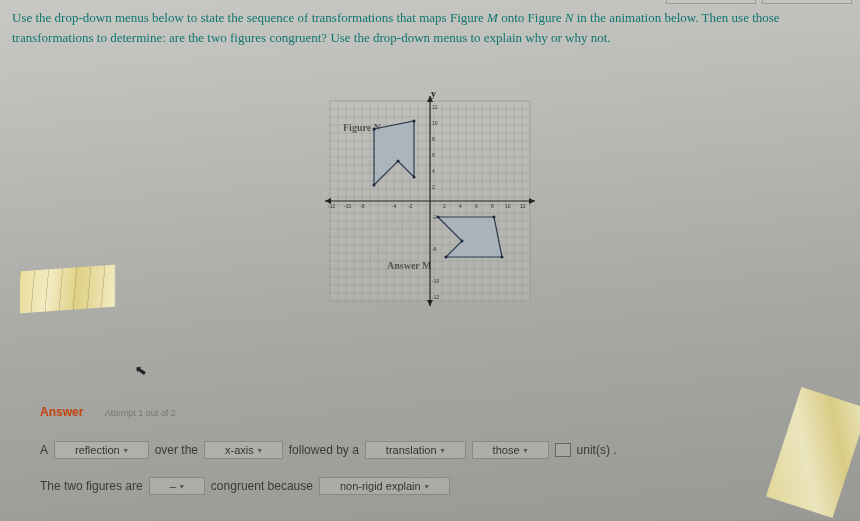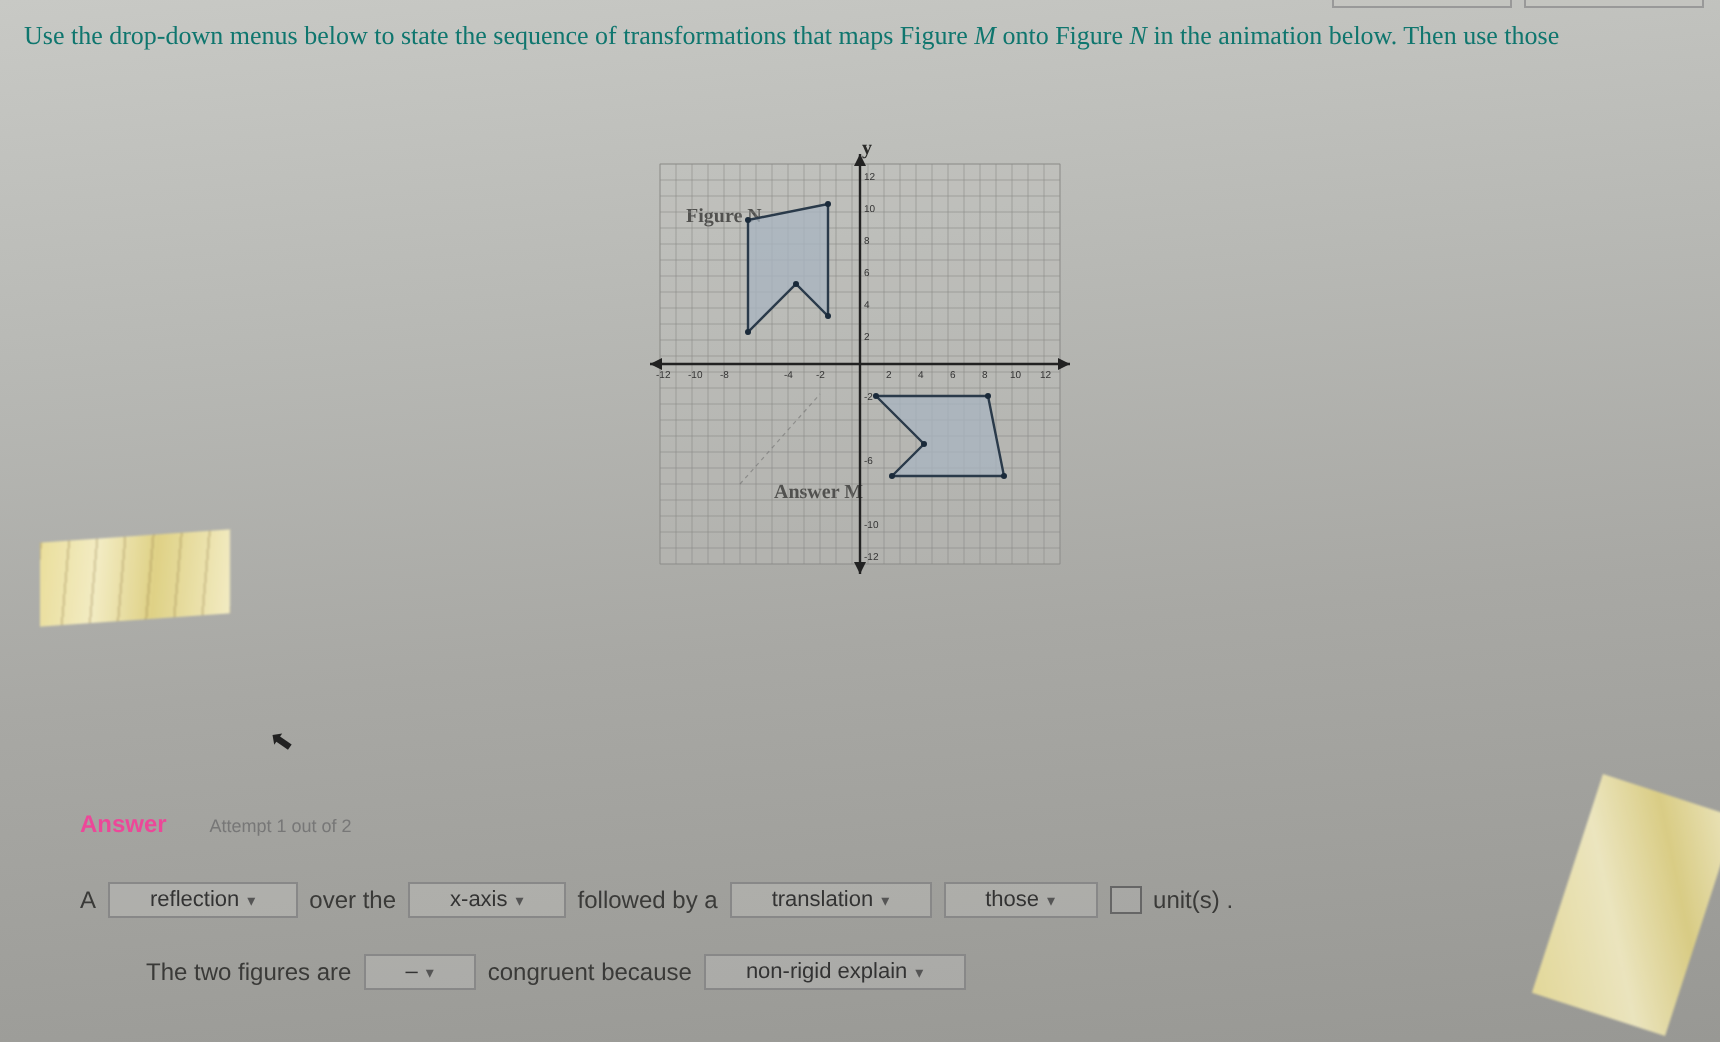--- a/index.html
+++ b/index.html
@@ -51,32 +51,32 @@
     position: absolute;
     left: 40px;
     top: 405px;
     width: 760px;
     font-family: Arial, sans-serif;
   }
   .answer-label {
     font-size: 12px;
     color: #555;
   }
-  .answer-label .bold { font-weight: bold; color: #ec4899; }
+  .answer-label .bold { font-weight: bold; color: #c2410c; }
   .attempt { font-size: 9px; color: #777; margin-left: 18px; }
   .sentence-row {
     margin-top: 22px;
     font-size: 12px;
     color: #3a3a38;
     display: flex;
     align-items: center;
     gap: 6px;
     flex-wrap: wrap;
   }
-  .sentence-row.second { margin-top: 18px; margin-left: 33px; }
+  .sentence-row.second { margin-top: 18px; }
   .dropdown {
     display: inline-flex;
     align-items: center;
     border: 1px solid #888;
     background: rgba(255,255,255,0.15);
     padding: 2px 20px;
     font-size: 11px;
     color: #333;
     gap: 4px;
   }
@@ -125,20 +125,21 @@
 </head>
 <body>
 
 <div class="top-controls">
   <div class="btn"></div>
   <div class="btn"></div>
 </div>
 
 <div class="question">
   <span>Use the drop-down menus below to state the sequence of transformations that maps Figure </span><span class="italic-var">M</span><span> onto Figure </span><span class="italic-var">N</span><span> in the animation below. Then use those</span><br>
+  <span>transformations to determine: are the two figures congruent? Use the drop-down menus to explain why or why not.</span>
 </div>
 
 <div class="graph-area">
   <div class="graph">
     <div class="fig-label" style="left:28px;top:36px;">Figure N</div>
     <div class="fig-label" style="left:72px;top:174px;">Answer M</div>
     <div class="fig-label" style="left:116px;top:2px;">y</div>
     <svg width="230" height="230" viewBox="0 0 230 230">
 
       <g stroke="#9a9a96" stroke-width="0.4">

